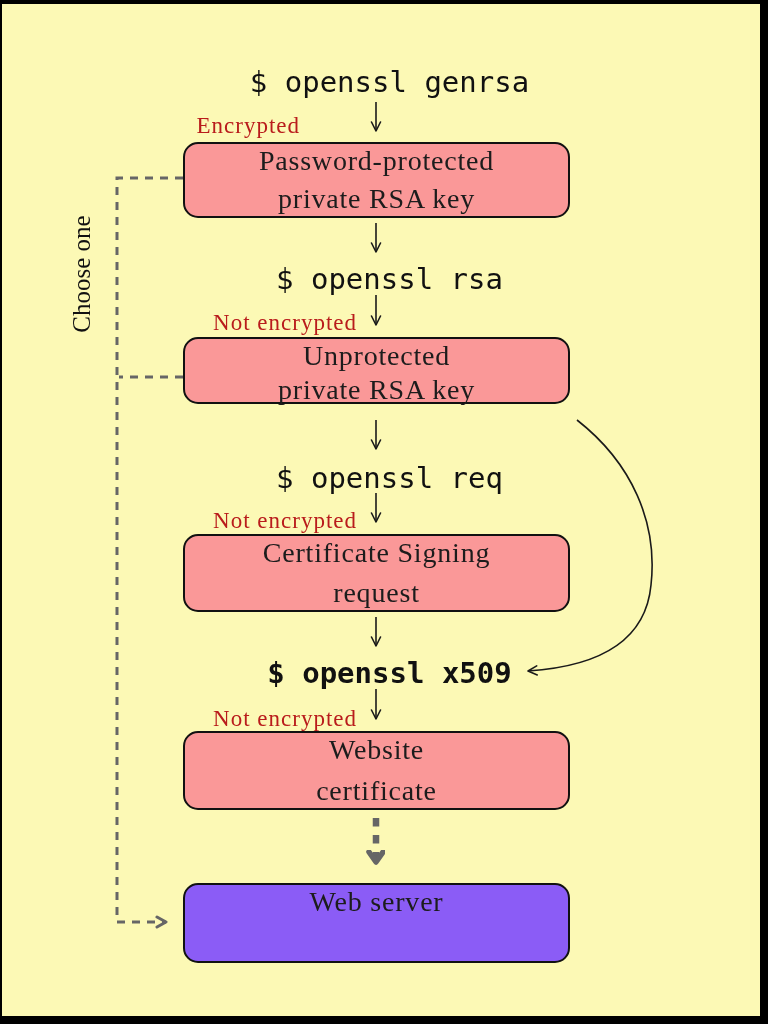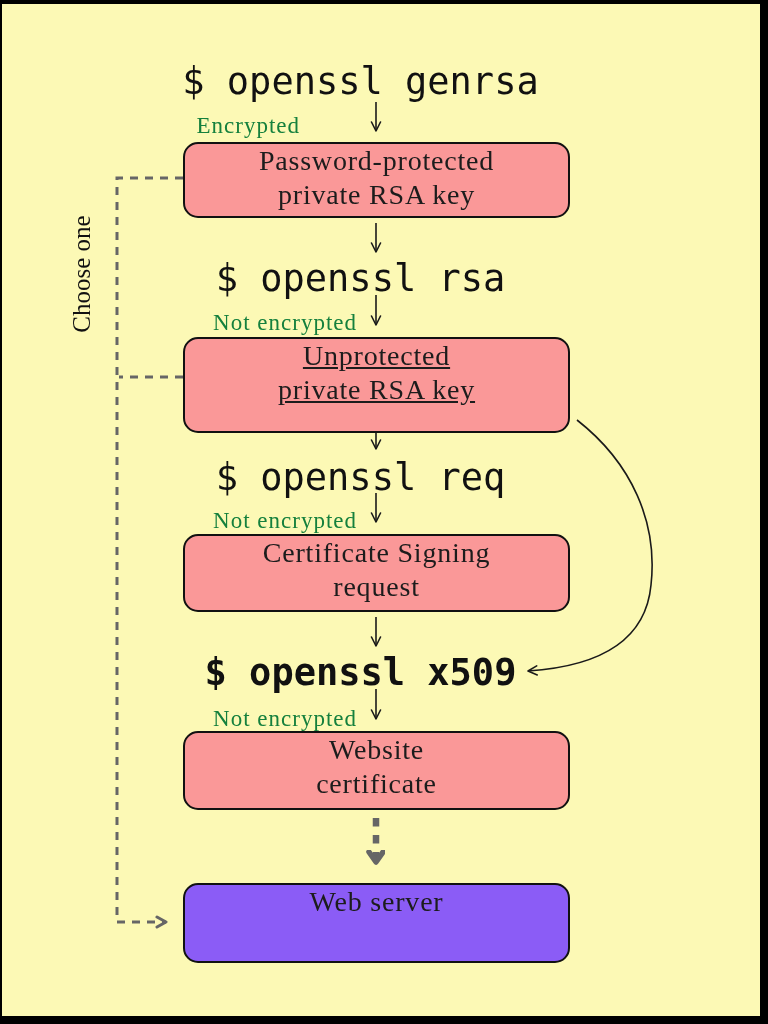--- a/index.html
+++ b/index.html
@@ -17,36 +17,36 @@
     border-style:solid; border-color:#000;
     border-width:4px 8px 8px 2px;
     pointer-events:none;
   }
   .overlay {
     position:absolute; left:0; top:0;
     width:768px; height:1024px;
     pointer-events:none;
   }
   .cmd {
-    position:absolute; left:167px; width:387px;
+    position:absolute; left:196px; width:387px;
     text-align:center;
     font-family:"DejaVu Sans Mono", monospace;
-    font-size:37px; line-height:32px;
+    font-size:29px; line-height:32px;
     color:#111;
     white-space:nowrap;
   }
   .cmd-genrsa { top:66px; }
   .cmd-rsa    { top:263px;text-align:center; }
   .cmd-req    { top:462px;text-align:center; }
   .cmd-x509   { top:657px;font-weight:bold; }
   .ann {
     position:absolute;
     font-size:23px; line-height:24px;
     letter-spacing:1px;
-    color:#15803d;
+    color:#b91c1c;
     white-space:nowrap;
   }
   .ann-encrypted { right:468px; top:114px; }
   .ann-ne1 { right:411px; top:311px; }
   .ann-ne2 { right:411px; top:509px; }
   .ann-ne3 { right:411px; top:707px; }
   .choose-one {
     position:absolute;
     left:12px; top:260px;
     width:140px; height:28px;
@@ -56,28 +56,28 @@
     transform:rotate(-90deg);
     white-space:nowrap;
   }
   .node {
     position:absolute; left:183px; width:387px;
     box-sizing:border-box;
     background:#fa9898;
     border:2px solid #111;
     border-radius:15px;
     display:flex; flex-direction:column;
-    justify-content:flex-start; align-items:center;
+    justify-content:space-between; align-items:center;
     font-size:28px; line-height:34px;
     letter-spacing:0.8px;
     color:#1c1c1c;
     text-align:center;
   }
   .node-1 { top:142px; height:76px; }
-  .node-2 { top:337px; height:96px;text-decoration:underline; }
+  .node-2 { top:337px; height:67px; }
   .node-3 { top:534px; height:78px; }
   .node-4 { top:731px; height:79px; }
   .node-5 { top:883px; height:80px; background:#8b5cf6; }
 </style>
 </head>
 <body>
 
 <div class="canvas">
 
   <svg class="overlay" viewBox="0 0 768 1024" xmlns="http://www.w3.org/2000/svg">

